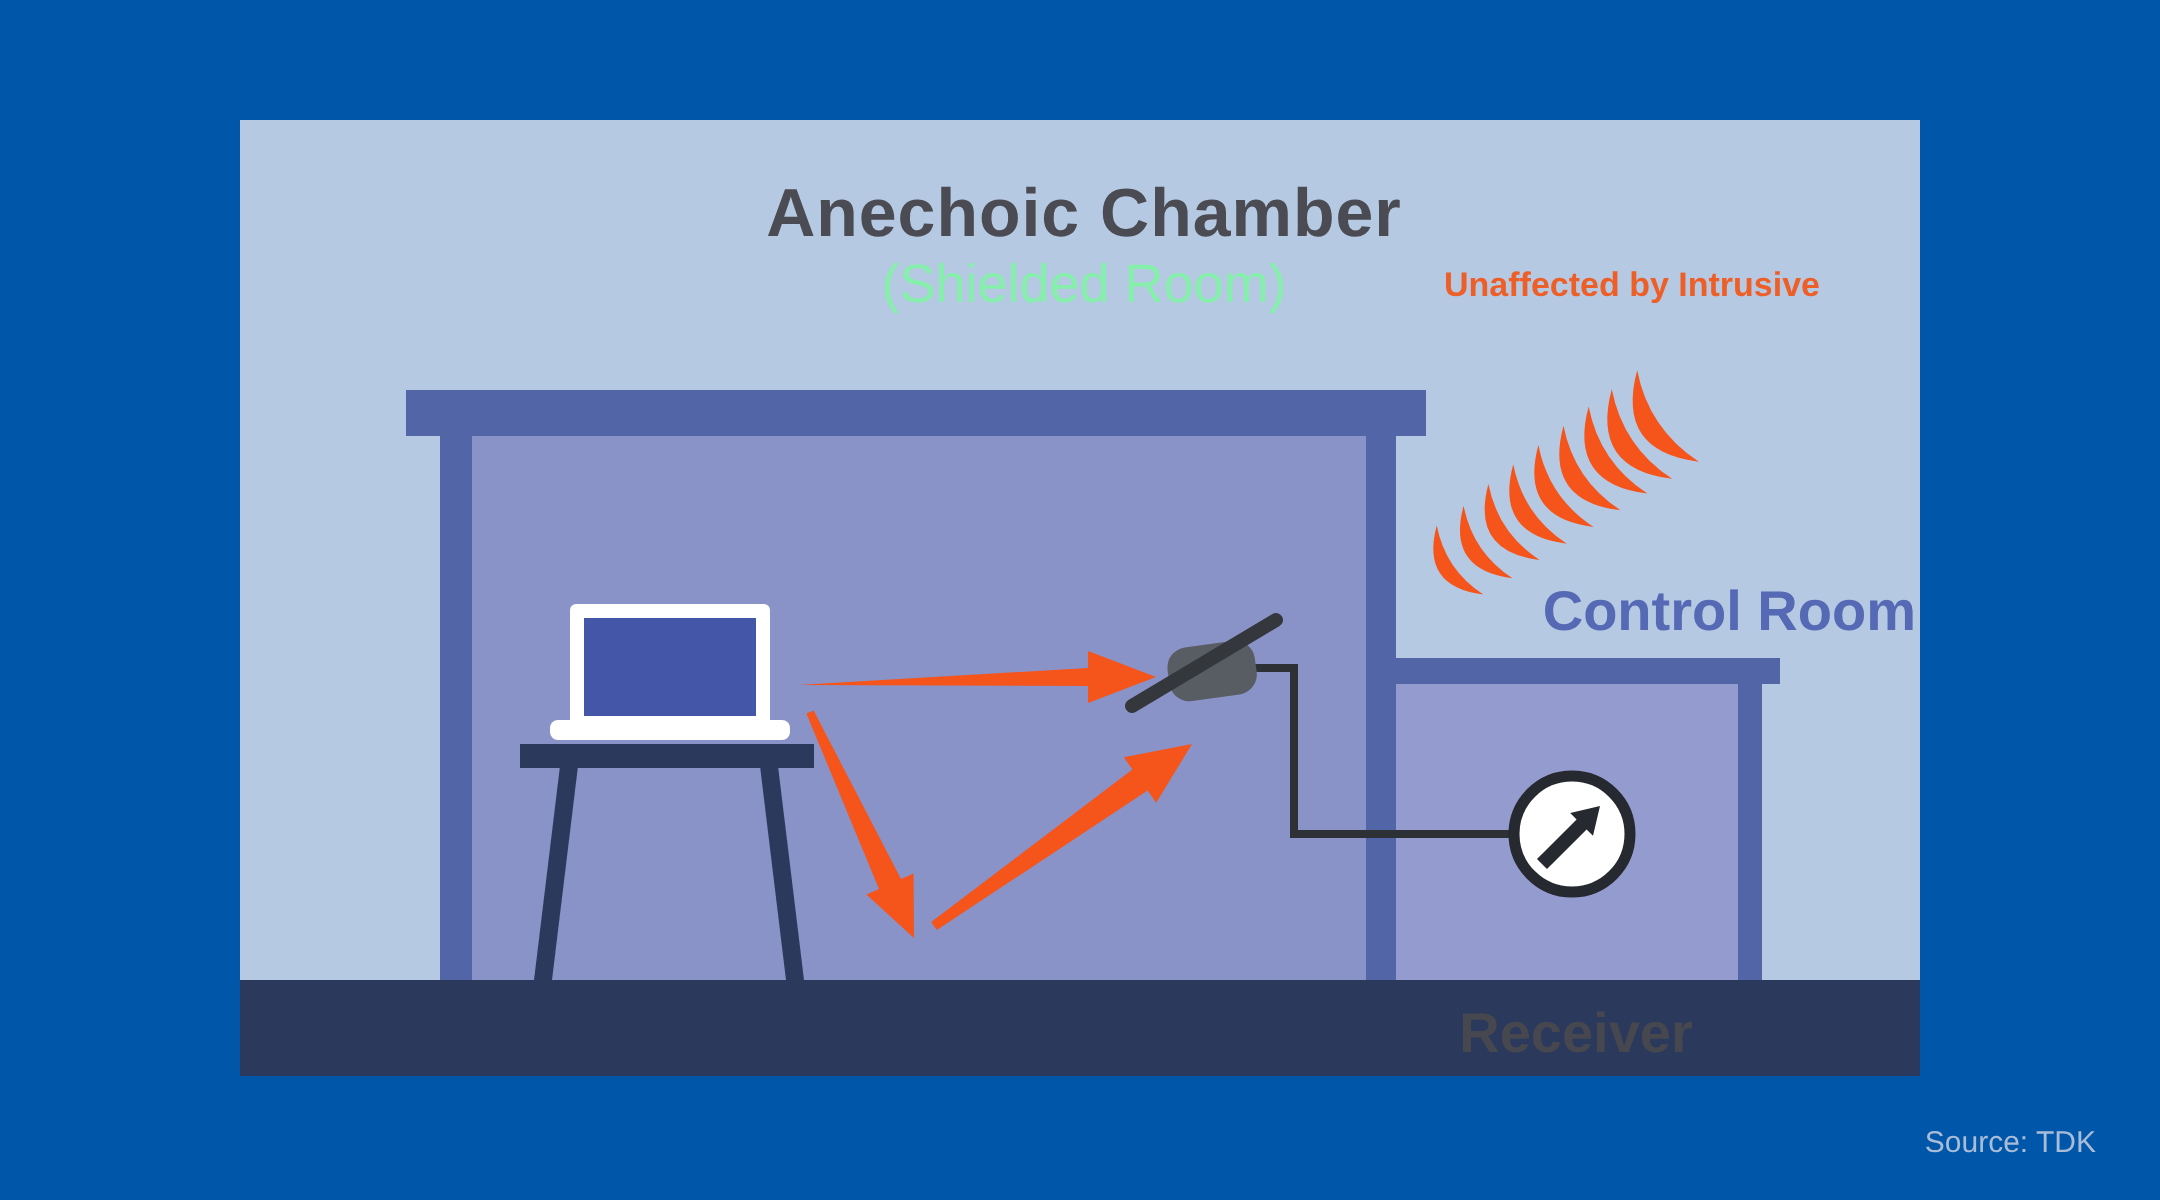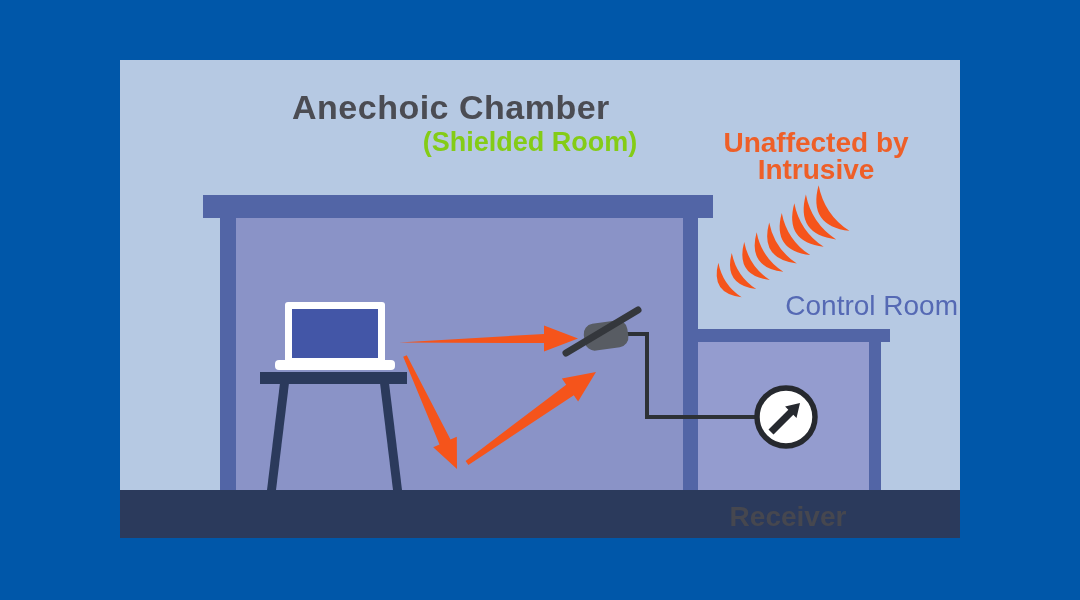--- a/index.html
+++ b/index.html
@@ -8,36 +8,36 @@
     background:#0057A9;
     font-family:"Liberation Sans","DejaVu Sans",sans-serif;
   }
   .panel{
     position:absolute;left:120px;top:60px;width:840px;height:478px;
     background:#B6C9E3;
   }
   .scene-svg{position:absolute;left:0;top:0;width:1080px;height:600px;}
   .txt{position:absolute;white-space:nowrap;}
   .title-main{
-    left:292px;top:88px;width:500px;text-align:left;
+    left:292px;top:88px;width:500px;text-align:center;
     font-size:34px;line-height:38px;font-weight:700;color:#4B4C53;
     letter-spacing:0.5px;
   }
   .title-sub{
-    left:280px;top:127px;width:500px;text-align:center;
-    font-size:27px;line-height:30px;font-weight:700;color:#84cc16;
+    left:292px;top:127px;width:500px;text-align:center;
+    font-size:27px;line-height:30px;font-weight:400;color:#86efac;
   }
   .warning{
     left:685px;top:129px;width:262px;text-align:center;
-    font-size:28px;line-height:27px;font-weight:700;color:#EE5F28;
+    font-size:17px;line-height:27px;font-weight:700;color:#EE5F28;
     white-space:normal;
   }
   .control-room{
     left:758px;top:290px;width:200px;text-align:right;
-    font-size:28px;line-height:32px;font-weight:400;color:#5569B4;
+    font-size:28px;line-height:32px;font-weight:700;color:#5569B4;
   }
   .receiver{
     left:688px;top:453px;width:200px;text-align:center;
     font-size:28px;line-height:32px;font-weight:700;color:#46474F;margin-top:48px;
   }
   .source{
     left:848px;top:563px;width:200px;text-align:right;
     font-size:15px;line-height:18px;font-weight:400;color:#A9BCD7;
   }
 </style>
@@ -106,14 +106,15 @@
 
   <div class="txt title-main">Anechoic Chamber</div>
   <div class="txt title-sub">(Shielded Room)</div>
 
   <div class="warning txt">
     <div>Unaffected by Intrusive</div>
   </div>
 
   <div class="txt control-room">Control Room</div>
   <div class="txt receiver">Receiver</div>
+  <div class="txt source">Source: TDK</div>
 
 </div>
 
 </body></html>

